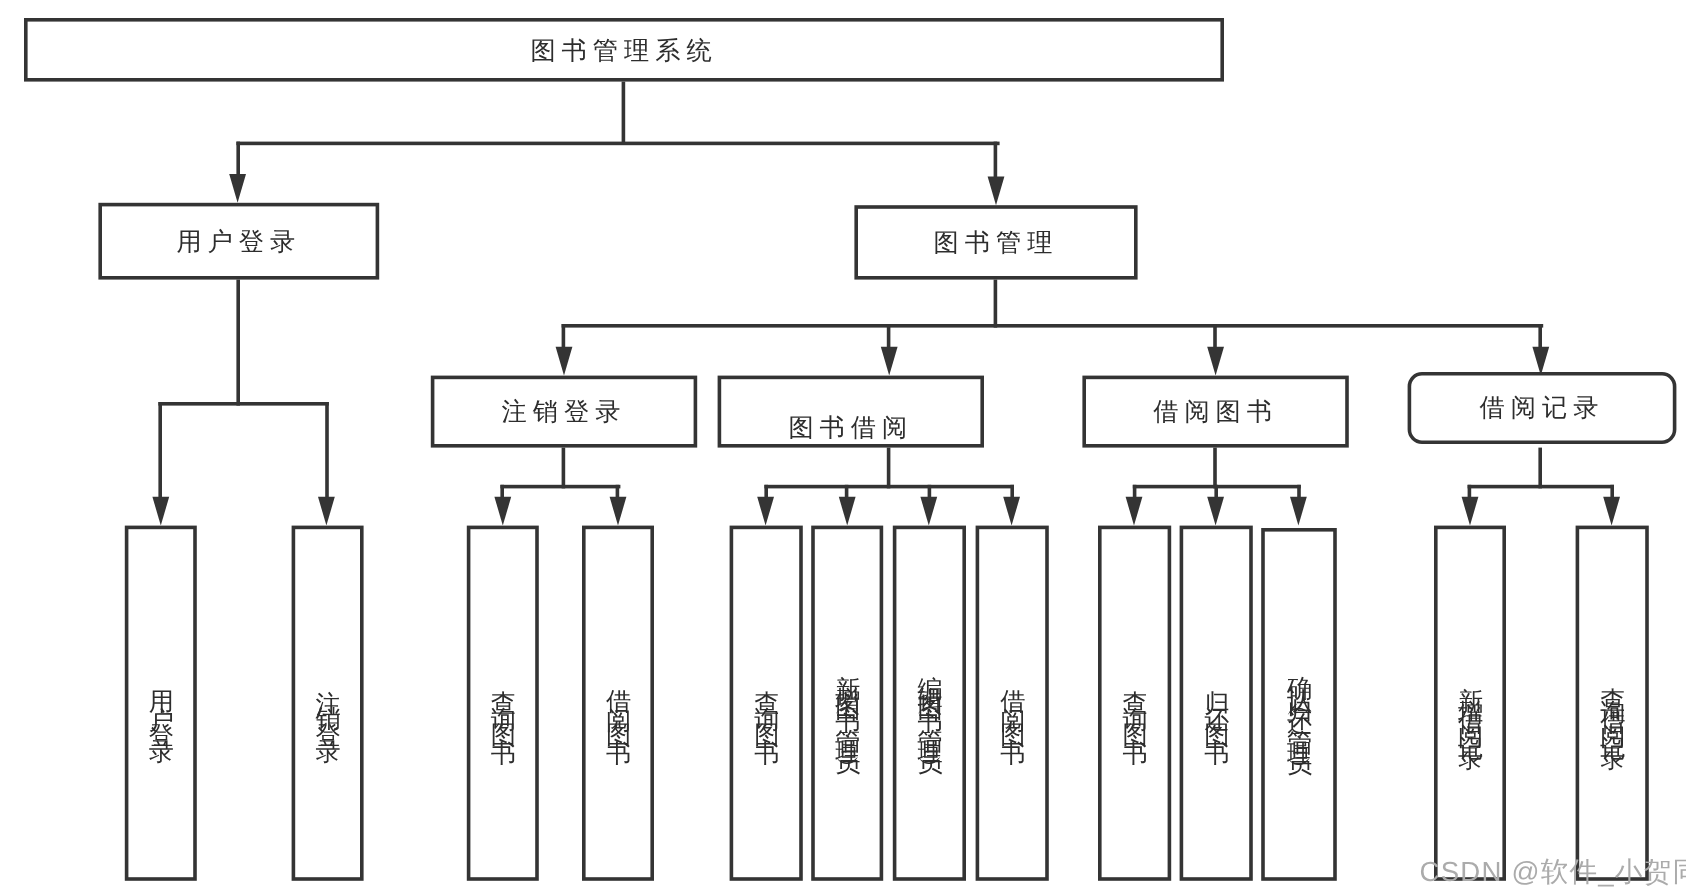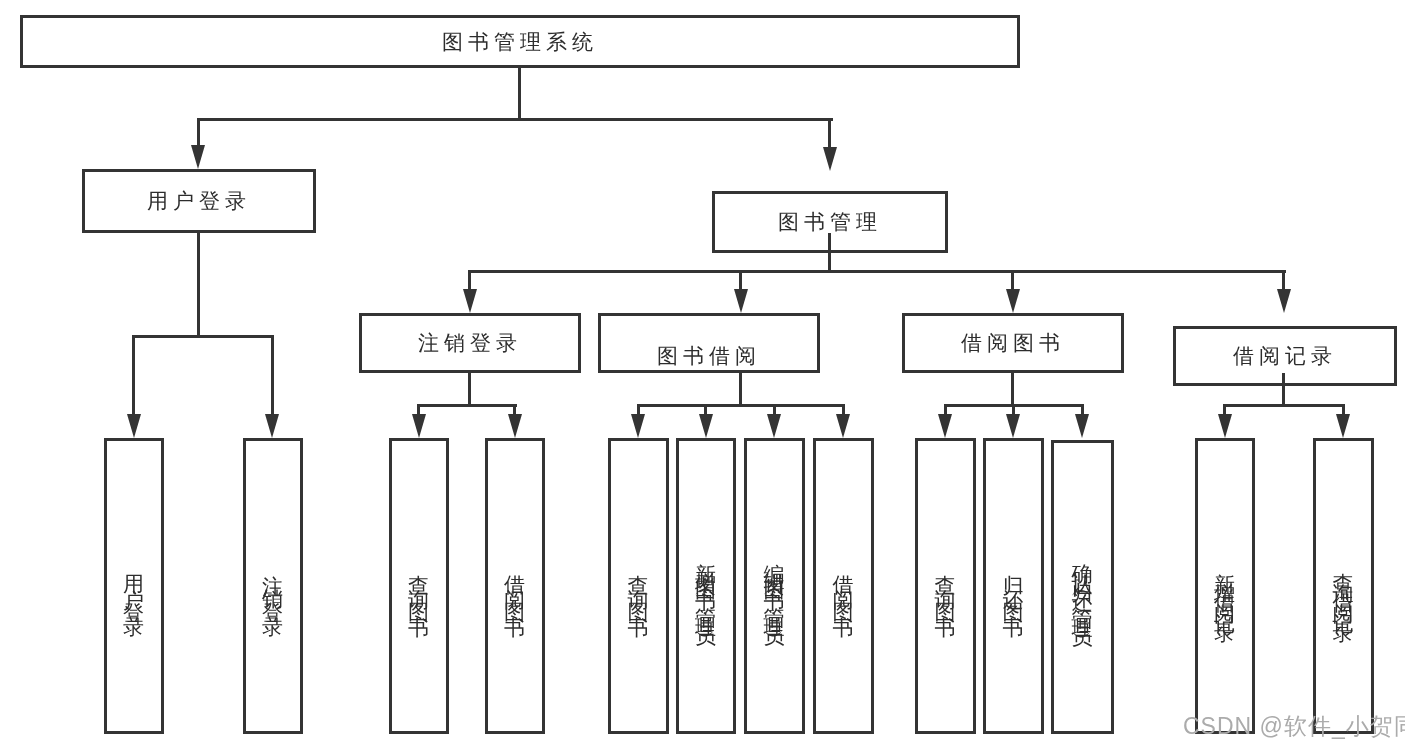--- a/index.html
+++ b/index.html
@@ -59,21 +59,21 @@
     <div class="hline" style="left:197px;top:118px;width:636px;"></div>
     <div class="vline" style="left:197px;top:118px;height:28px;"></div>
     <div class="arrowhead" style="left:191px;top:145px;"></div>
     <div class="vline" style="left:828px;top:118px;height:30px;"></div>
     <div class="arrowhead" style="left:823px;top:147px;"></div>
   </div>
 
   <div class="node" style="left:82px;top:169px;width:234px;height:64px;">
     <span class="node-label">用户登录</span>
   </div>
-  <div class="node" style="left:712px;top:171px;width:236px;height:62px;margin-top:20px;">
+  <div class="node" style="left:712px;top:171px;width:236px;height:62px;">
     <span class="node-label">图书管理</span>
   </div>
 
   <div>
     <div class="vline" style="left:197px;top:233px;height:105px;"></div>
     <div class="hline" style="left:132px;top:335px;width:142px;"></div>
     <div class="vline" style="left:132px;top:335px;height:80px;"></div>
     <div class="arrowhead" style="left:127px;top:414px;"></div>
     <div class="vline" style="left:271px;top:335px;height:80px;"></div>
     <div class="arrowhead" style="left:265px;top:414px;"></div>
@@ -94,21 +94,21 @@
 
   <div class="node" style="left:359px;top:313px;width:222px;height:60px;">
     <span class="node-label">注销登录</span>
   </div>
   <div class="node" style="left:598px;top:313px;width:222px;height:60px;align-items:flex-end;">
     <span class="node-label">图书借阅</span>
   </div>
   <div class="node" style="left:902px;top:313px;width:222px;height:60px;">
     <span class="node-label">借阅图书</span>
   </div>
-  <div class="node" style="left:1173px;top:326px;width:224px;height:60px;">
+  <div class="node" style="left:1173px;top:310px;width:224px;height:60px;border-radius:12px;">
     <span class="node-label">借阅记录</span>
   </div>
 
   <div>
     <div class="vline" style="left:468px;top:373px;height:34px;"></div>
     <div class="hline" style="left:417px;top:404px;width:100px;"></div>
     <div class="vline" style="left:417px;top:404px;height:12px;"></div>
     <div class="arrowhead" style="left:412px;top:414px;"></div>
     <div class="vline" style="left:513px;top:404px;height:12px;"></div>
     <div class="arrowhead" style="left:508px;top:414px;"></div>

